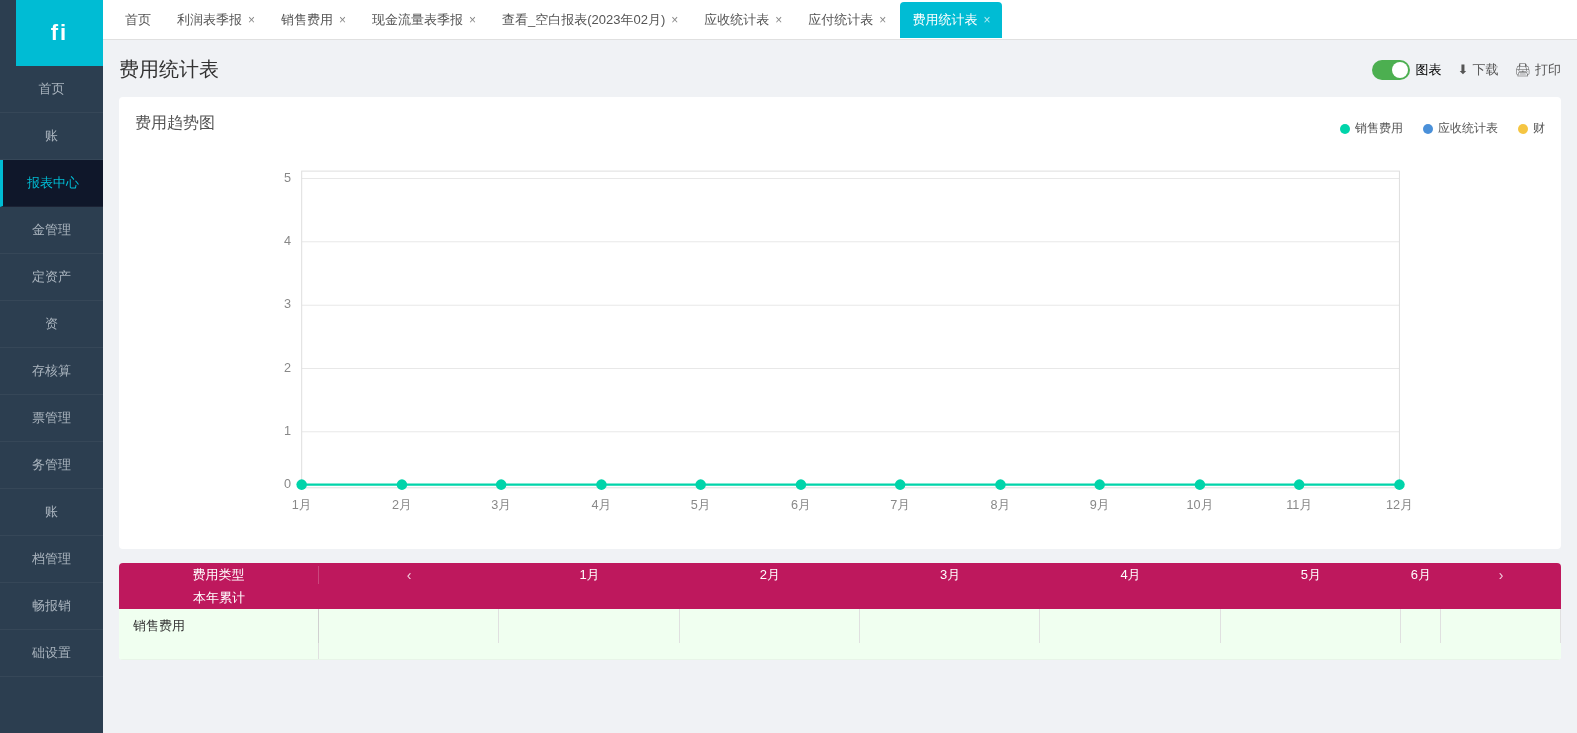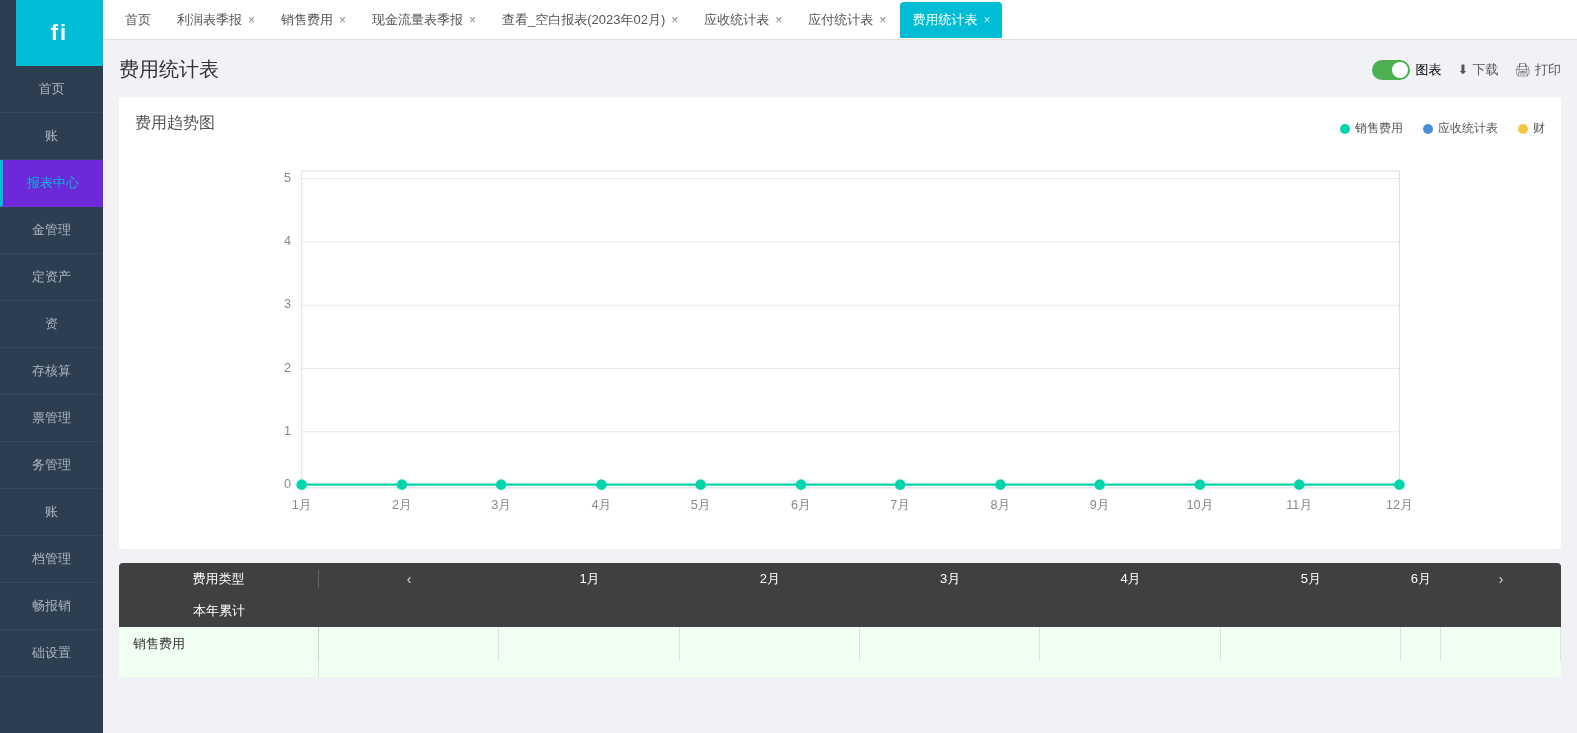--- a/index.html
+++ b/index.html
@@ -28,21 +28,21 @@
       margin-left: 16px;
     }
     .sidebar-item {
       padding: 14px 0;
       text-align: center;
       cursor: pointer;
       font-size: 13px;
       color: #aab4be;
       border-bottom: 1px solid rgba(255,255,255,0.05);
     }
-    .sidebar-item.active { background: #6d28d9; color: #00bcd4; border-left: 3px solid #00bcd4; }
+    .sidebar-item.active { background: #0f172a; color: #00bcd4; border-left: 3px solid #00bcd4; }
 
     
     .main {
       flex: 1;
       display: flex;
       flex-direction: column;
       overflow: hidden;
       background: #f0f2f5;
     }
 
@@ -179,26 +179,26 @@
       height: 380px;
     }
 
     
     .table-section {
       background: white;
       border-radius: 4px;
       overflow: hidden;
     }
     .table-header-row {
-      background: #404040;
+      background: #be185d;
       color: white;
       display: grid;
       grid-template-columns: 200px 1fr 1fr 1fr 1fr 1fr 1fr 40px 120px;
       align-items: center;
-      height: 64px;
+      height: 46px;
     }
     .th-cell {
       text-align: center;
       font-size: 13px;
       padding: 0 8px;
       display: flex;
       align-items: center;
       justify-content: center;
       gap: 4px;
     }

